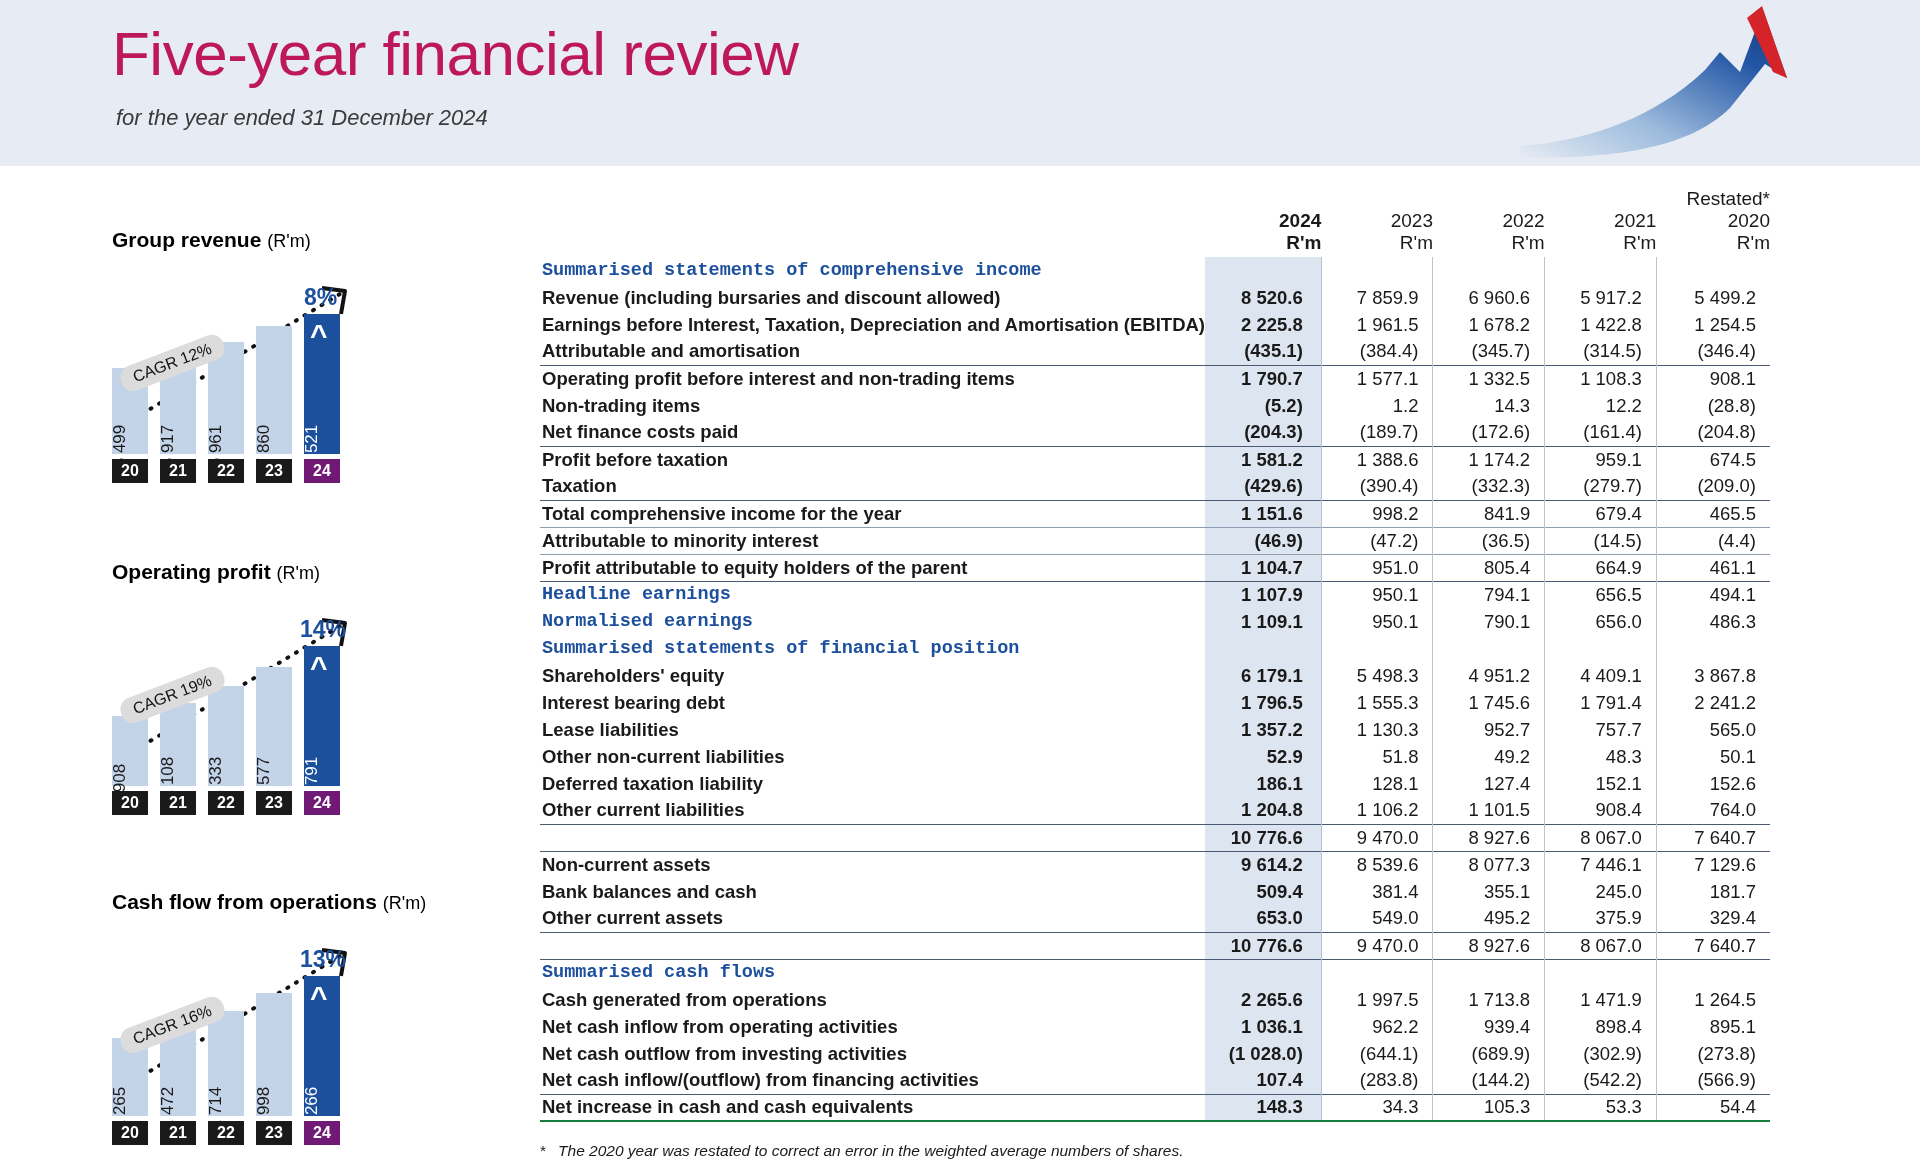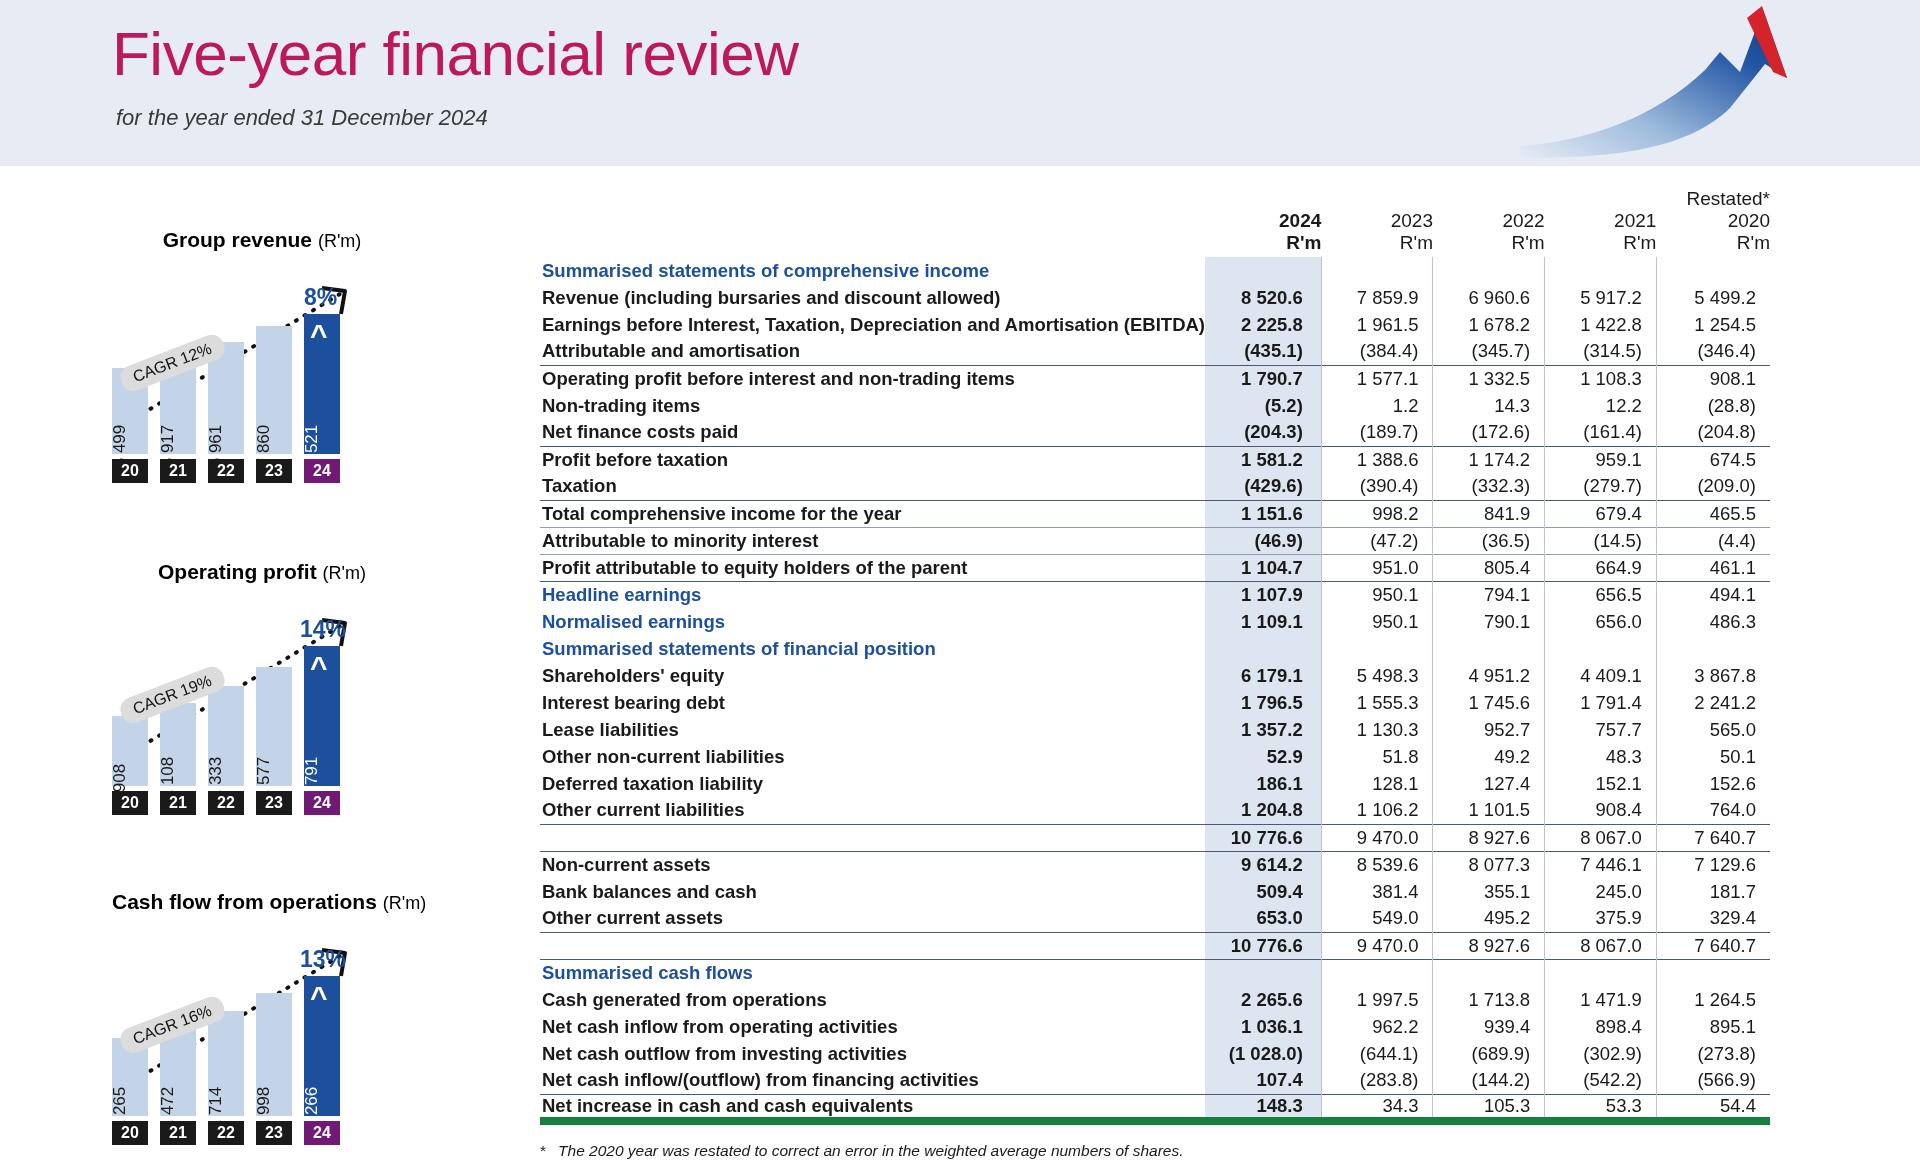--- a/index.html
+++ b/index.html
@@ -21,21 +21,21 @@
     letter-spacing: -0.5px;
   }
   #header-subtitle {
     position: absolute; left: 116px; top: 105px;
     font-size: 22px; font-style: italic; color: #3a3a3a;
   }
   
   #header-arrow { position: absolute; right: 95px; top: 0px; width: 310px; height: 160px; }
   
   .chart-block { position: absolute; left: 112px; width: 300px; }
-  .chart-title { font-size: 21px; font-weight: bold; color: #000; white-space: nowrap; text-align: center; }
+  .chart-title { font-size: 21px; font-weight: bold; color: #000; white-space: nowrap; }
   .chart-title .unit { font-weight: normal; font-size: 18px; }
   .chart-area { position: relative; width: 260px; height: 180px; margin-top: 22px; }
   .bar {
     position: absolute; bottom: 0; width: 36px;
     background: #c3d3e8;
   }
   .bar.current { background: #1c4f9c; }
   .bar-value {
     position: absolute; left: 50%; bottom: 8px;
     transform: translateX(-50%) rotate(-90deg);
@@ -76,24 +76,24 @@
   td, th { font-size: 18.5px; color: #1a1a1a; padding: 0; }
   th.colhead {
     text-align: right; vertical-align: bottom;
     font-weight: normal; font-size: 19px; padding-bottom: 3px;
   }
   th.colhead.cur { font-weight: bold; }
   th .restated { display: block; font-size: 19px; }
   .label-cell { text-align: left; padding-left: 2px; height: 27px; white-space: nowrap; font-weight: bold; }
   .num { text-align: right; padding-right: 14px; white-space: nowrap; height: 27px; }
   .num.cur { font-weight: bold; background: #dde5f0; padding-right: 18px; }
-  .sec-head { color: #1c4f9c; font-weight: bold; }
+  .sec-head { color: #1c4f9c; font-weight: bold; font-family: Liberation Mono, monospace; }
   tr.rule-top td, tr.rule-top th { border-top: 1.6px solid #4a5a72; }
   tr.rule-thin td { border-top: 1px solid #8f9db3; margin-top: 16px; }
-  tr.thick-bottom td { border-bottom: 8px solid #15803d; margin-left: 31px; }
+  tr.thick-bottom td { border-bottom: 2px solid #15803d; margin-left: 31px; }
   .vline { border-left: 1px solid #b9c4d4; }
   #footnote {
     position: absolute; left: 540px; top: 1142px;
     font-size: 15.5px; font-style: italic; color: #1a1a1a;
   }
   #footnote .star { font-style: normal; margin-right: 12px; }
 </style>
 </head>
 <body>
 

